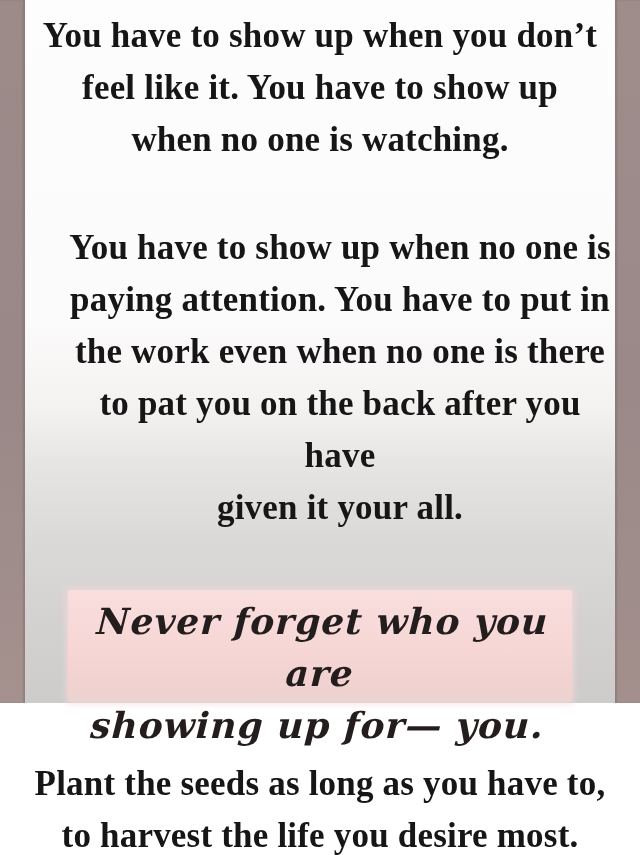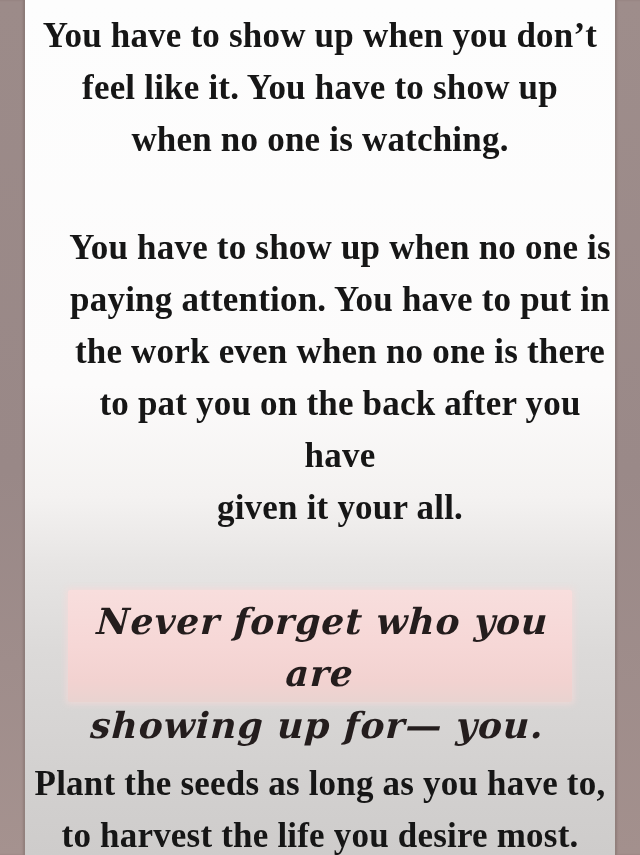--- a/index.html
+++ b/index.html
@@ -12,21 +12,21 @@
   * { margin: 0; padding: 0; box-sizing: border-box; }
   html, body {
     width: 640px;
     height: 855px;
     overflow: hidden;
     font-family: "Liberation Serif", "DejaVu Serif", serif;
   }
   .card {
     position: relative;
     width: 640px;
-    height: 855px;
+    height: 703px;
     background: var(--side-border);
   }
   .side-border {
     position: absolute;
     top: 0;
     bottom: 0;
     width: 25px;
     z-index: 2;
   }
   .side-border.left {

